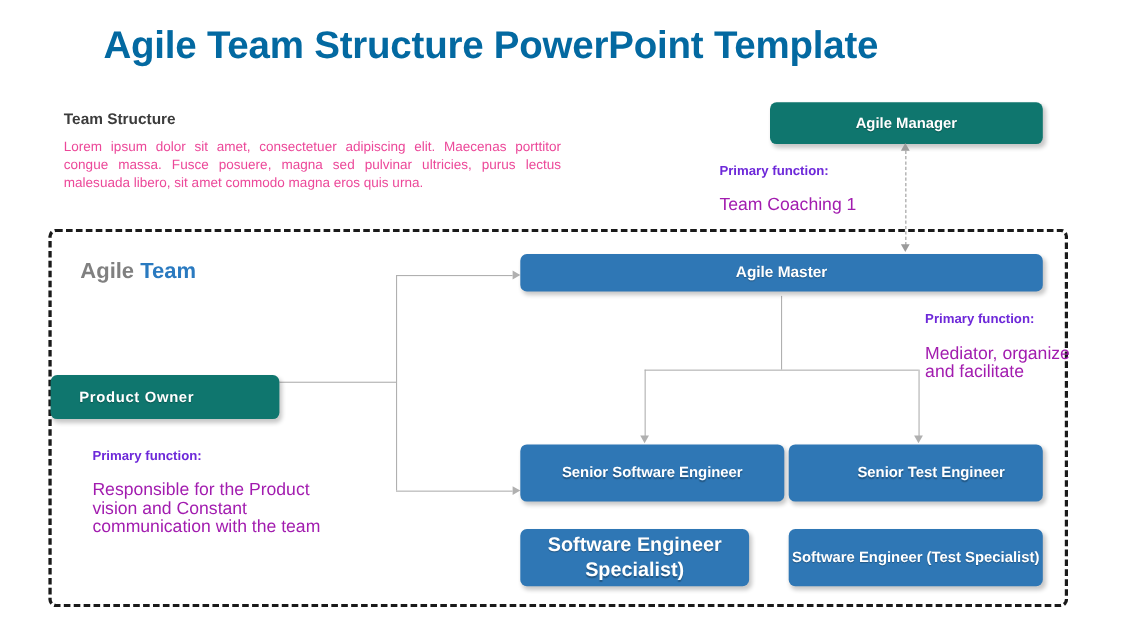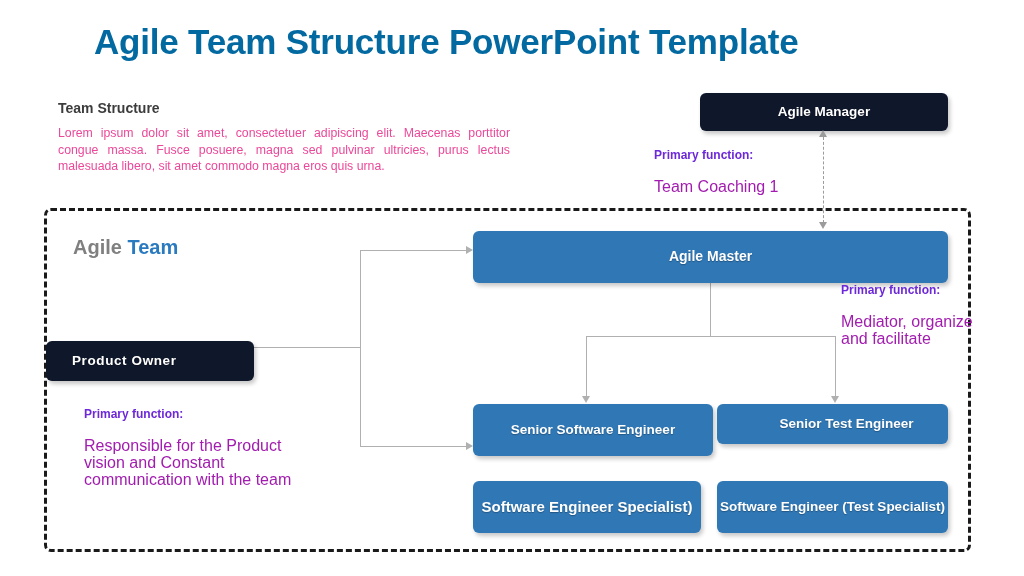--- a/index.html
+++ b/index.html
@@ -86,50 +86,50 @@
     justify-content: center;
     text-align: center;
     color: #ffffff;
     font-weight: bold;
     line-height: 1.28;
     border-radius: 6px;
     box-shadow: 2px 3px 4px rgba(0,0,0,0.22);
     text-shadow: 0 1px 1px rgba(0,0,0,0.28);
   }
   .node.blue  { background: #2f77b5; }
-  .node.gray  { background: #0f172a; }
+  .node.gray  { background: #0f766e; }
 
   .node-agile-manager {
     left: 700px; top: 93px; width: 248px; height: 38px;
     font-size: 13.5px;
   }
   .node-agile-master {
-    left: 473px; top: 231px; width: 475px; height: 52px;
+    left: 473px; top: 231px; width: 475px; height: 34px;
     font-size: 14px;
     align-items: center;
   }
   .node-product-owner {
     left: 46px; top: 341px; width: 208px; height: 40px;
     font-size: 13.5px;
     justify-content: flex-start;
     padding-left: 26px;
     letter-spacing: 0.6px;
   }
   .node-senior-software-engineer {
     left: 473px; top: 404px; width: 240px; height: 52px;
     font-size: 13.5px;
   }
   .node-senior-test-engineer {
-    left: 717px; top: 404px; width: 231px; height: 40px;
+    left: 717px; top: 404px; width: 231px; height: 52px;
     font-size: 13.5px;
     padding-left: 28px;
   }
   .node-software-engineer-specialist {
-    left: 473px; top: 481px; width: 228px; height: 52px;
-    font-size: 15px;
+    left: 473px; top: 481px; width: 208px; height: 52px;
+    font-size: 18px;
   }
   .node-software-engineer-test-specialist {
     left: 717px; top: 481px; width: 231px; height: 52px;
     font-size: 13.5px;
     align-items: center;
   }
 
   
   .fn-block { position: absolute; }
   .fn-title {

